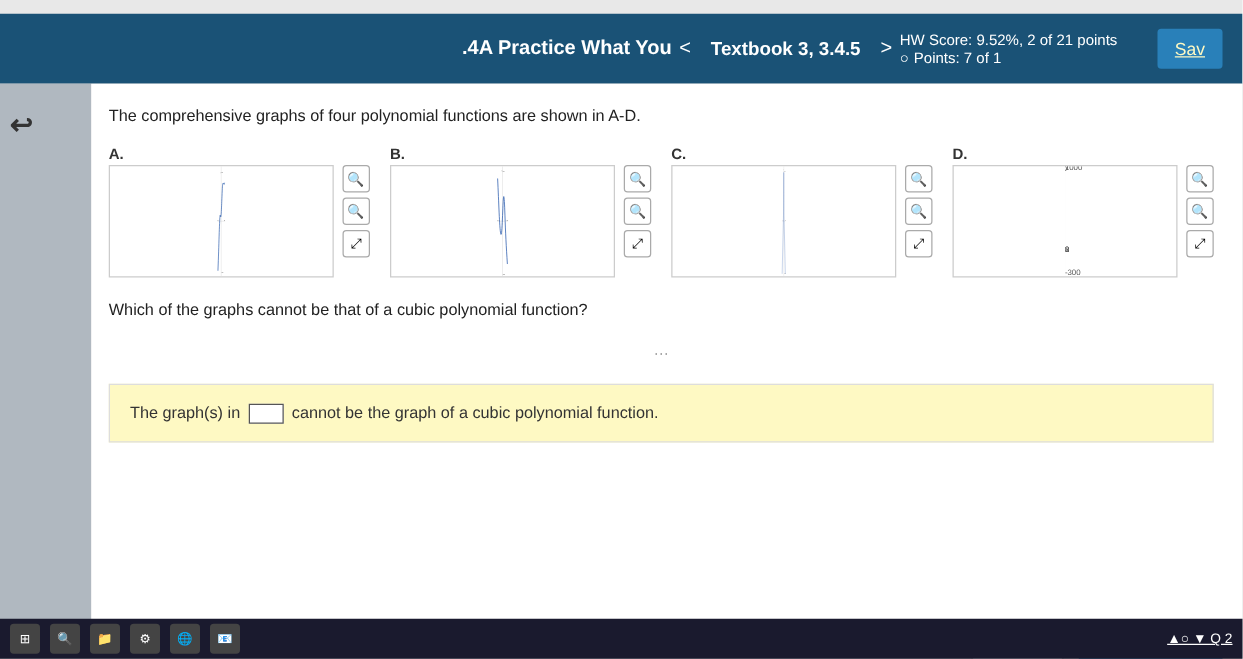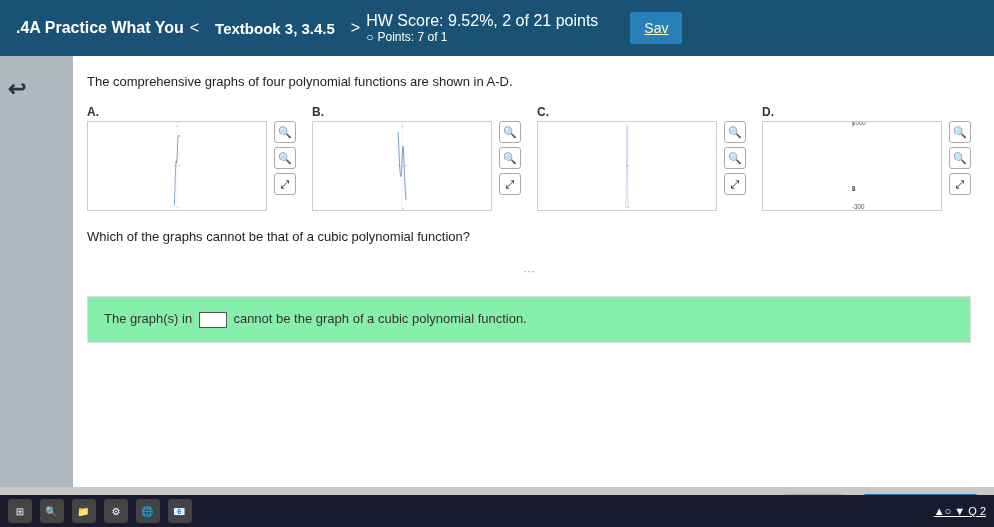--- a/index.html
+++ b/index.html
@@ -10,23 +10,24 @@
       overflow: hidden;
       background: #e8e8e8;
     }
 
     
     .header {
       background: #1a5276;
       color: white;
       display: flex;
       align-items: center;
-      justify-content: flex-start;
+      justify-content: flex-end;
       padding: 0 16px;
       height: 56px;
+      margin-top: 11px;
     }
     .header-left {
       font-size: 16px;
       font-weight: bold;
       color: white;
     }
     .header-center {
       display: flex;
       align-items: center;
       gap: 10px;
@@ -42,21 +43,21 @@
       cursor: pointer;
       padding: 2px 6px;
     }
     .header-right {
       display: flex;
       flex-direction: column;
       align-items: flex-start;
       font-size: 12px;
       color: white;
     }
-    .header-right .hw-score { font-size: 16px; }
+    .header-right .hw-score { font-size: 12px; }
     .header-right .points { font-size: 12px; display: flex; align-items: center; gap: 4px; }
     .header-right .points::before { content: "○"; font-size: 12px; }
 
     .save-btn {
       background: #2980b9;
       color: #fef9c3;
       border: none;
       padding: 8px 14px;
       font-size: 14px;
       cursor: pointer;
@@ -163,21 +164,21 @@
     }
 
     
     svg.graph-svg {
       width: 100%;
       height: 100%;
     }
 
     
     .answer-section {
-      background: #86efac;
+      background: #fef9c3;
       border: 1px solid #ddd;
       padding: 12px 16px;
       margin-top: 4px;
     }
 
     .answer-text {
       font-size: 13px;
       color: #333;
       line-height: 1.6;
     }

